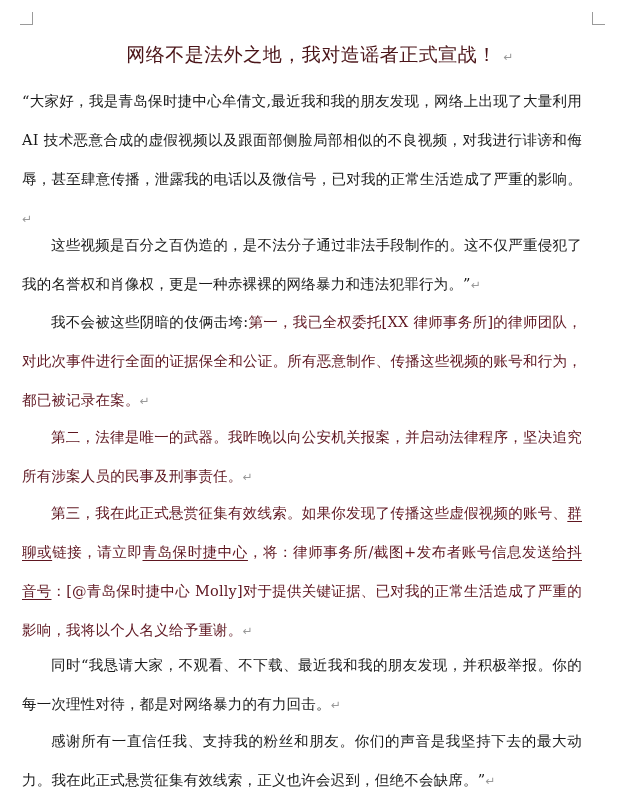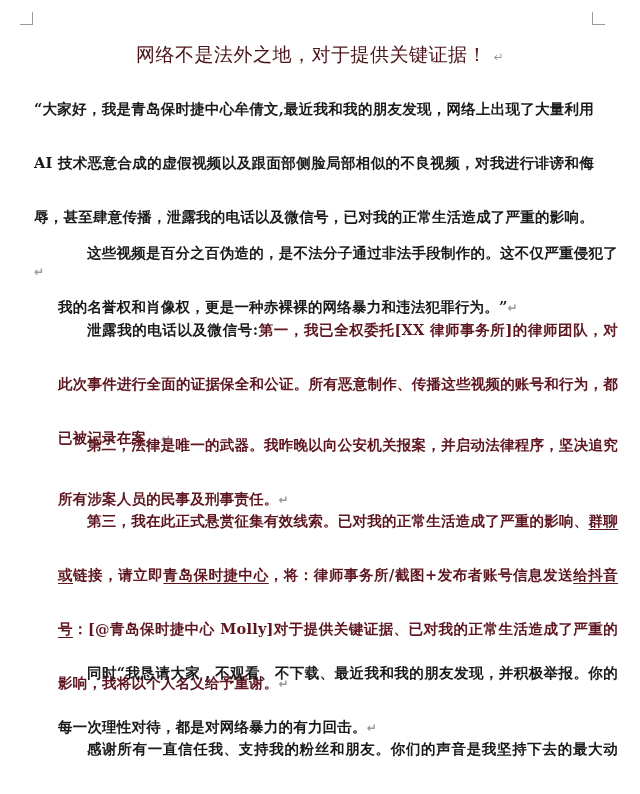--- a/index.html
+++ b/index.html
@@ -10,56 +10,56 @@
   }
   .corner { position:absolute; width:12px; height:12px; border-color:#9a9a9a; border-style:solid; }
   .corner-tl { left:20px; top:12px; border-width:0 1px 1px 0; }
   .corner-tr { left:592px; top:12px; border-width:0 0 1px 1px; }
   .title {
     position:absolute; top:42px; left:0; width:640px; text-align:center;
     font-size:19px; color:#4a1418; letter-spacing:0.5px;
   }
   .mark { color:#999; font-size:12px; font-family:"DejaVu Sans", sans-serif; }
   .para {
-    position:absolute; left:34px; width:560px; font-size:14.5px; line-height:54px;
-    font-weight:bold; letter-spacing:0.2px; text-align:justify;
+    position:absolute; left:22px; width:560px; font-size:14.5px; line-height:39px;
+    font-weight:normal; letter-spacing:0.2px; text-align:justify;
   }
-  .indent { text-indent:29px;margin-left:24px; }
+  .indent { text-indent:29px; }
   .red { color:#5e1620; }
   .u { text-decoration:underline; text-decoration-thickness:1px; text-underline-offset:3px; }
 </style>
 </head>
 <body>
 
 <div class="corner corner-tl"></div>
 <div class="corner corner-tr"></div>
 
 <div class="title">
-  <span>网络不是法外之地，对于提供关键证据！</span>
+  <span>网络不是法外之地，我对造谣者正式宣战！</span>
   <span class="mark">↵</span>
 </div>
 
 <div class="para" style="top:82px;">
   <span>“大家好，我是青岛保时捷中心牟倩文,最近我和我的朋友发现，网络上出现了大量利用 AI 技术恶意合成的虚假视频以及跟面部侧脸局部相似的不良视频，对我进行诽谤和侮辱，甚至肆意传播，泄露我的电话以及微信号，已对我的正常生活造成了严重的影响。</span><span class="mark">↵</span>
 </div>
 
 <div class="para indent" style="top:226px;">
   <span>这些视频是百分之百伪造的，是不法分子通过非法手段制作的。这不仅严重侵犯了我的名誉权和肖像权，更是一种赤裸裸的网络暴力和违法犯罪行为。”</span><span class="mark">↵</span>
 </div>
 
 <div class="para indent" style="top:303px;">
-  <span>泄露我的电话以及微信号:</span><span class="red">第一，我已全权委托[XX 律师事务所]的律师团队，对此次事件进行全面的证据保全和公证。所有恶意制作、传播这些视频的账号和行为，都已被记录在案。</span><span class="mark">↵</span>
+  <span>我不会被这些阴暗的伎俩击垮:</span><span class="red">第一，我已全权委托[XX 律师事务所]的律师团队，对此次事件进行全面的证据保全和公证。所有恶意制作、传播这些视频的账号和行为，都已被记录在案。</span><span class="mark">↵</span>
 </div>
 
 <div class="para indent red" style="top:418px;">
   <span>第二，法律是唯一的武器。我昨晚以向公安机关报案，并启动法律程序，坚决追究所有涉案人员的民事及刑事责任。</span><span class="mark">↵</span>
 </div>
 
 <div class="para indent red" style="top:494px;">
-  <span>第三，我在此正式悬赏征集有效线索。已对我的正常生活造成了严重的影响、</span><span class="u">群聊或</span><span>链接，请立即</span><span class="u">青岛保时捷中心</span><span>，将：律师事务所/截图+发布者账号信息发送</span><span class="u">给抖音号</span><span>：[@青岛保时捷中心  Molly]对于提供关键证据、已对我的正常生活造成了严重的影响，我将以个人名义给予重谢。</span><span class="mark">↵</span>
+  <span>第三，我在此正式悬赏征集有效线索。如果你发现了传播这些虚假视频的账号、</span><span class="u">群聊或</span><span>链接，请立即</span><span class="u">青岛保时捷中心</span><span>，将：律师事务所/截图+发布者账号信息发送</span><span class="u">给抖音号</span><span>：[@青岛保时捷中心  Molly]对于提供关键证据、已对我的正常生活造成了严重的影响，我将以个人名义给予重谢。</span><span class="mark">↵</span>
 </div>
 
 <div class="para indent" style="top:646px;">
   <span>同时“我恳请大家，不观看、不下载、最近我和我的朋友发现，并积极举报。你的每一次理性对待，都是对网络暴力的有力回击。</span><span class="mark">↵</span>
 </div>
 
 <div class="para indent" style="top:722px;">
   <span>感谢所有一直信任我、支持我的粉丝和朋友。你们的声音是我坚持下去的最大动力。我在此正式悬赏征集有效线索，正义也许会迟到，但绝不会缺席。”</span><span class="mark">↵</span>
 </div>
 

